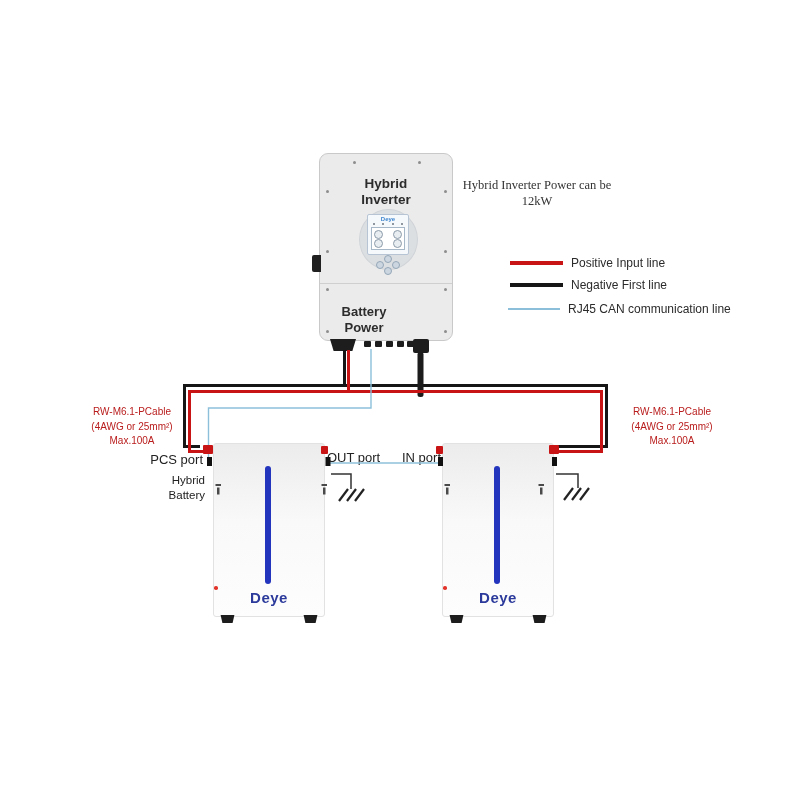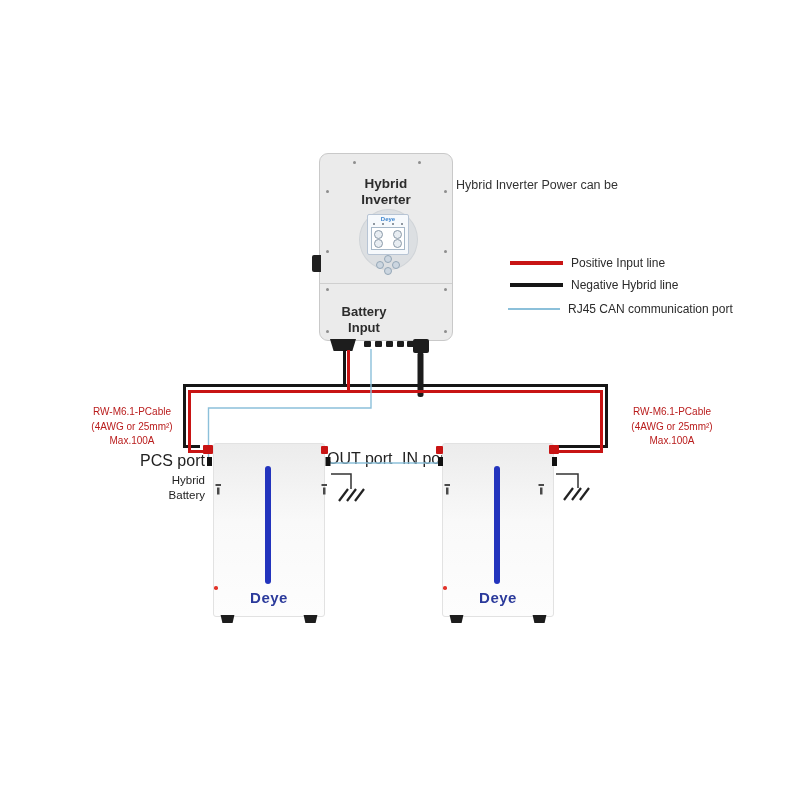--- a/index.html
+++ b/index.html
@@ -28,30 +28,30 @@
   .btn{position:absolute;width:6px;height:6px;border-radius:50%;background:#ccd6e0;border:1px solid #95a7b7;}
 
   
   .gland{position:absolute;left:330px;top:339px;width:26px;height:12px;background:#1d1d1d;
          clip-path:polygon(0 0,100% 0,86% 100%,14% 100%);}
   .tcover{position:absolute;top:341px;width:7px;height:6px;background:#1d1d1d;border-radius:1px;}
   .ac-conn{position:absolute;left:413px;top:339px;width:16px;height:14px;background:#1d1d1d;border-radius:2px;}
 
   
   .note{position:absolute;left:437px;top:177px;width:200px;text-align:center;
-        font-size:12.5px;line-height:16px;color:#333;}
+        font-size:12.5px;line-height:16px;color:#333;font-family:Liberation Serif, serif;}
   .legend-row{position:absolute;display:flex;align-items:center;}
   .legend-label{font-size:12px;color:#2b2b2b;margin-left:8px;}
   .sw{display:inline-block;}
   .sw-pos{width:53px;height:4px;background:var(--positive);}
   .sw-neg{width:53px;height:4px;background:var(--negative);}
   .sw-can{width:52px;height:1.5px;background:var(--can);}
   .cable-label{position:absolute;top:389px;width:150px;text-align:center;
                font-size:10px;line-height:14.5px;color:#b91c1c;margin-top:16px;}
-  .port-label{position:absolute;font-size:16px;color:#222;white-space:nowrap;}
+  .port-label{position:absolute;font-size:13px;color:#222;white-space:nowrap;}
   .first-batt{position:absolute;left:145px;top:473px;width:60px;text-align:right;
               font-size:11.5px;line-height:15px;color:#222;}
 
   
   .battery{position:absolute;top:443px;width:110px;height:172px;
            background:linear-gradient(180deg,#ececec,#f9f9f9 45%,#fdfdfd);
            border:1px solid #e2e2e2;border-radius:3px;}
   .led-bar{position:absolute;left:51px;top:22px;width:6px;height:118px;border-radius:3px;
            background:var(--battery_bar);}
   .logo{position:absolute;left:0;top:145px;width:100%;text-align:center;
@@ -104,47 +104,48 @@
         <div class="dial" style="left:21px;top:11px"></div>
       </div>
     </div>
     <div class="btn" style="left:64px;top:101px"></div>
     <div class="btn" style="left:56px;top:107px"></div>
     <div class="btn" style="left:72px;top:107px"></div>
     <div class="btn" style="left:64px;top:113px"></div>
 
     <div class="battery-input">
       <div>Battery</div>
-      <div>Input</div>
+      <div>Power</div>
     </div>
   </div>
 
   <div class="gland"></div>
   <div class="tcover" style="left:364px"></div>
   <div class="tcover" style="left:375px"></div>
   <div class="tcover" style="left:386px"></div>
   <div class="tcover" style="left:397px"></div>
   <div class="tcover" style="left:407px"></div>
   <div class="ac-conn"></div>
 
   <div class="note">
     <div>Hybrid Inverter Power can be</div>
+    <div>12kW</div>
   </div>
 
   <div class="legend-row" style="left:510px;top:256px">
     <span class="sw sw-pos"></span>
     <span class="legend-label">Positive Input line</span>
   </div>
   <div class="legend-row" style="left:510px;top:278px">
     <span class="sw sw-neg"></span>
-    <span class="legend-label">Negative Hybrid line</span>
+    <span class="legend-label">Negative First line</span>
   </div>
   <div class="legend-row" style="left:508px;top:302px">
     <span class="sw sw-can"></span>
-    <span class="legend-label">RJ45 CAN communication port</span>
+    <span class="legend-label">RJ45 CAN communication line</span>
   </div>
 
   <div class="cable-label" style="left:57px">
     <div>RW-M6.1-PCable</div>
     <div>(4AWG or 25mm²)</div>
     <div>Max.100A</div>
   </div>
   <div class="cable-label" style="left:597px">
     <div>RW-M6.1-PCable</div>
     <div>(4AWG or 25mm²)</div>

